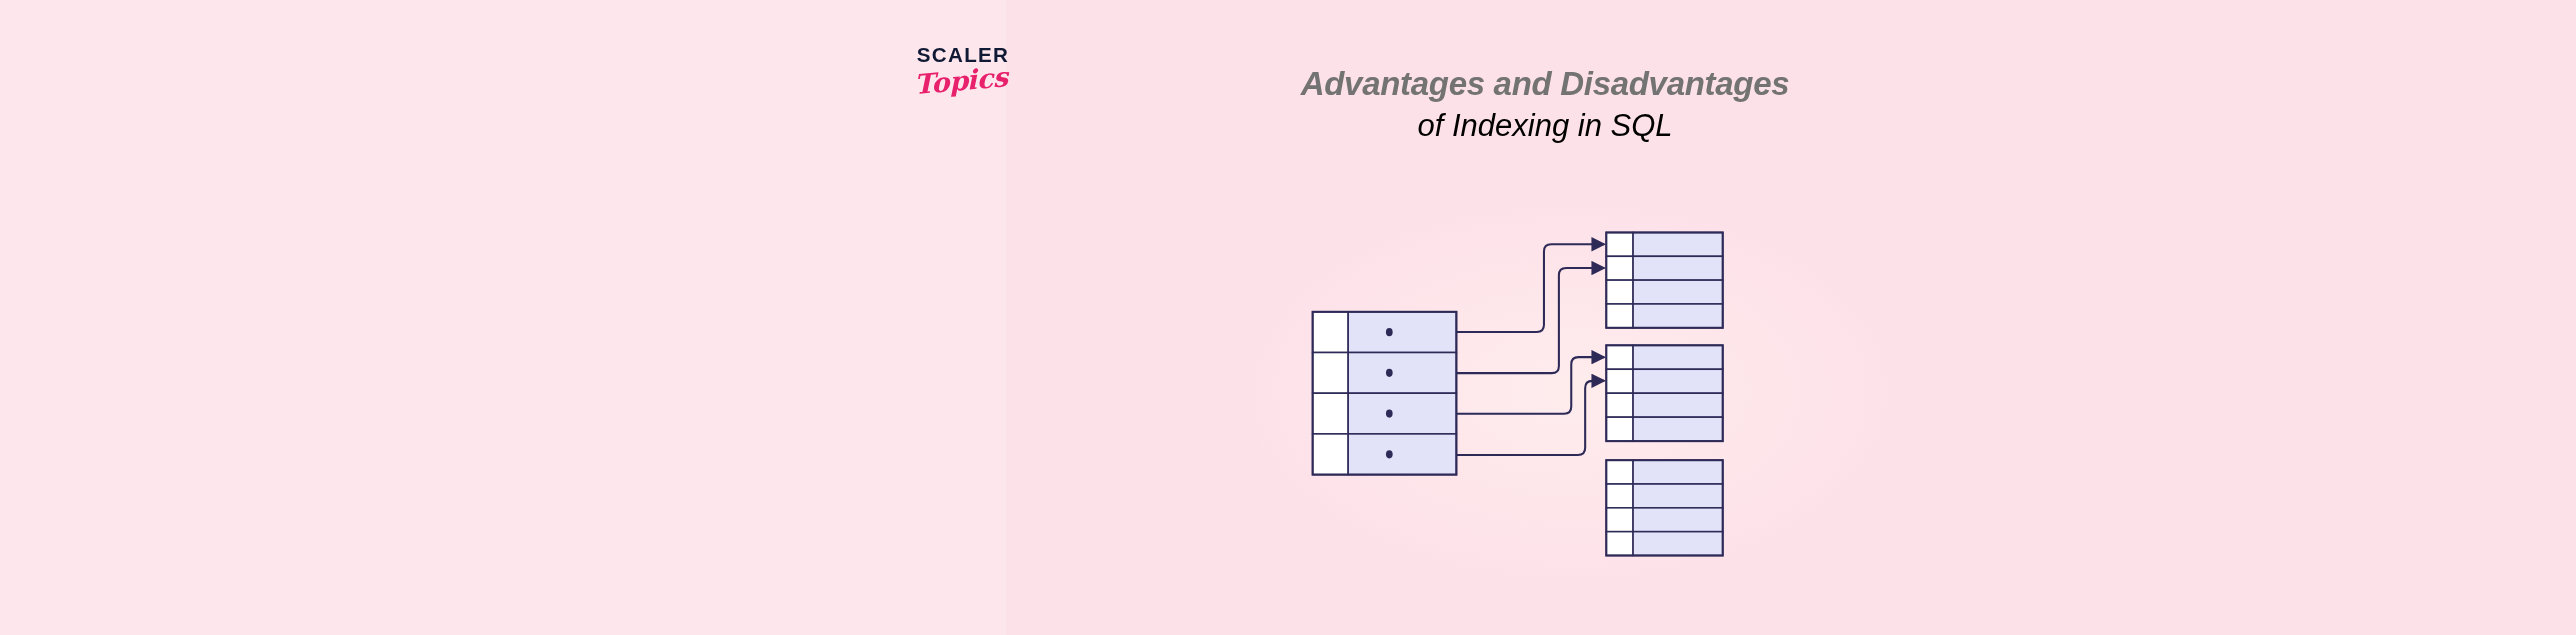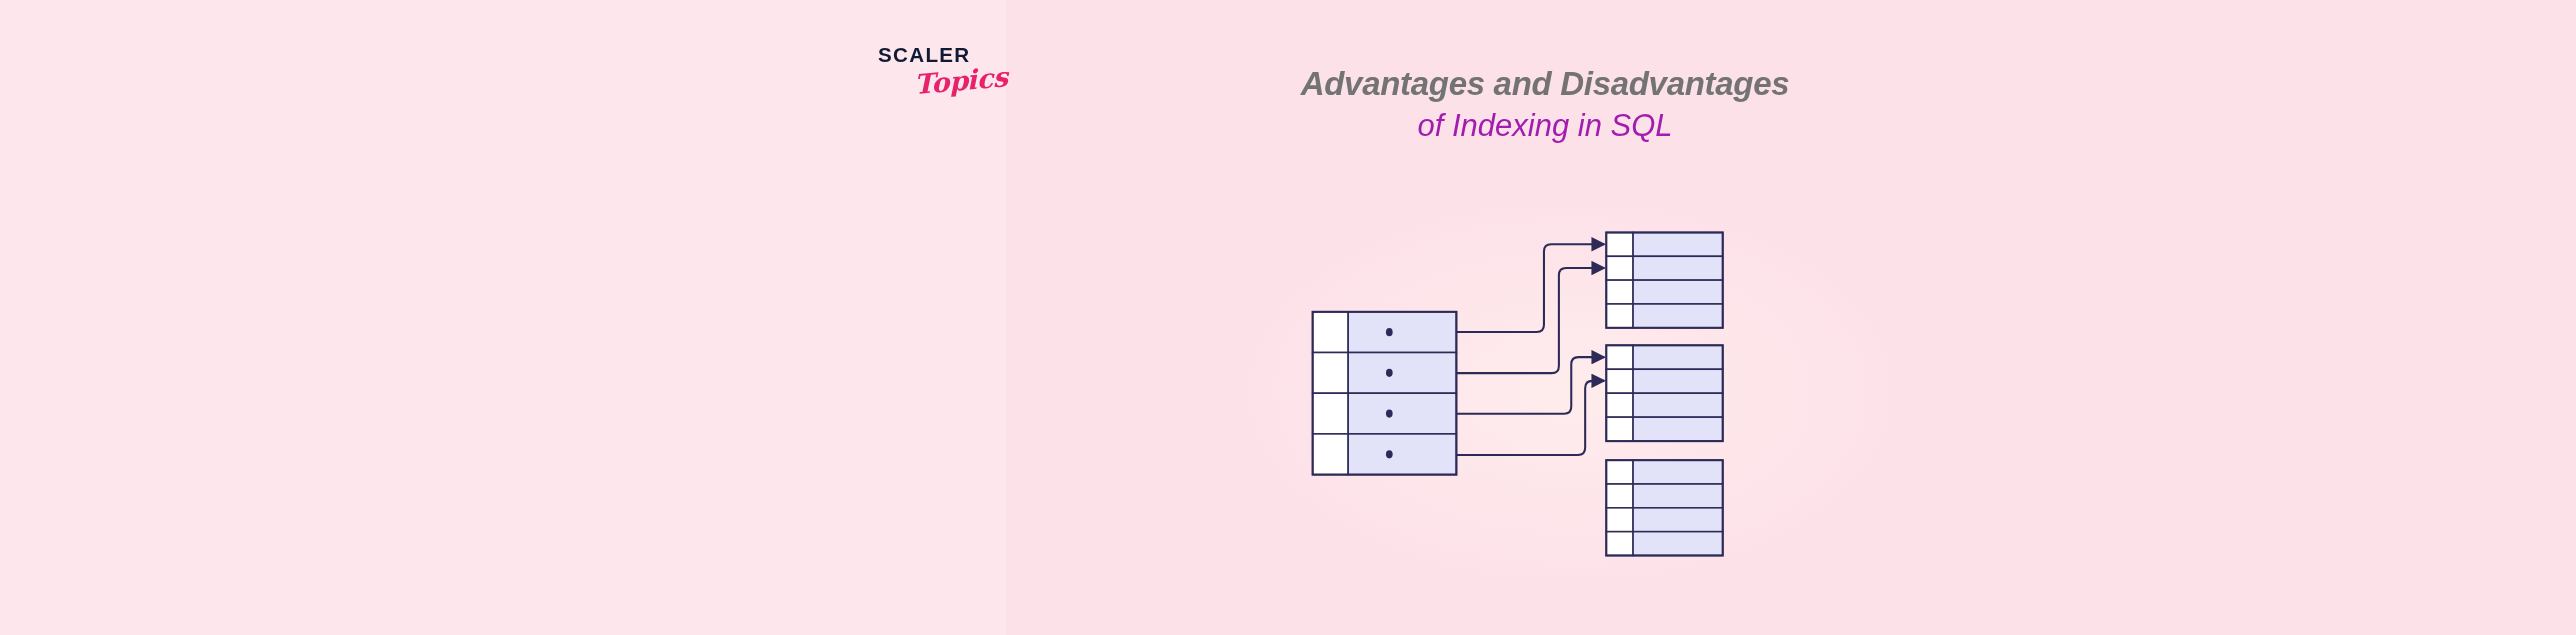--- a/index.html
+++ b/index.html
@@ -59,20 +59,21 @@
     width: 170px;
     height: 88px;
   }
   #logo .logo-word {
     font-family: "Liberation Sans", sans-serif;
     font-weight: bold;
     font-size: 20.6px;
     letter-spacing: 1.3px;
     color: #111a35;
     line-height: 1;
+    text-align: center;
   }
   #logo .logo-script {
     font-family: "DejaVu Serif", serif;
     font-style: italic;
     font-weight: bold;
     font-size: 27px;
     color: #e8216c;
     line-height: 1;
     text-align: center;
     margin-top: 1px;
@@ -97,21 +98,21 @@
     color: #737373;
     line-height: 1.0;
     letter-spacing: -0.3px;
     white-space: nowrap;
   }
   #title-line2 {
     font-family: "Liberation Sans", sans-serif;
     font-weight: normal;
     font-style: italic;
     font-size: 31px;
-    color: #a21caf;
+    color: #000000;
     line-height: 1.0;
     margin-top: 10.3px;
     white-space: nowrap;
   }
 
   
   #diagram {
     position: absolute;
     left: 0;
     top: 0;

